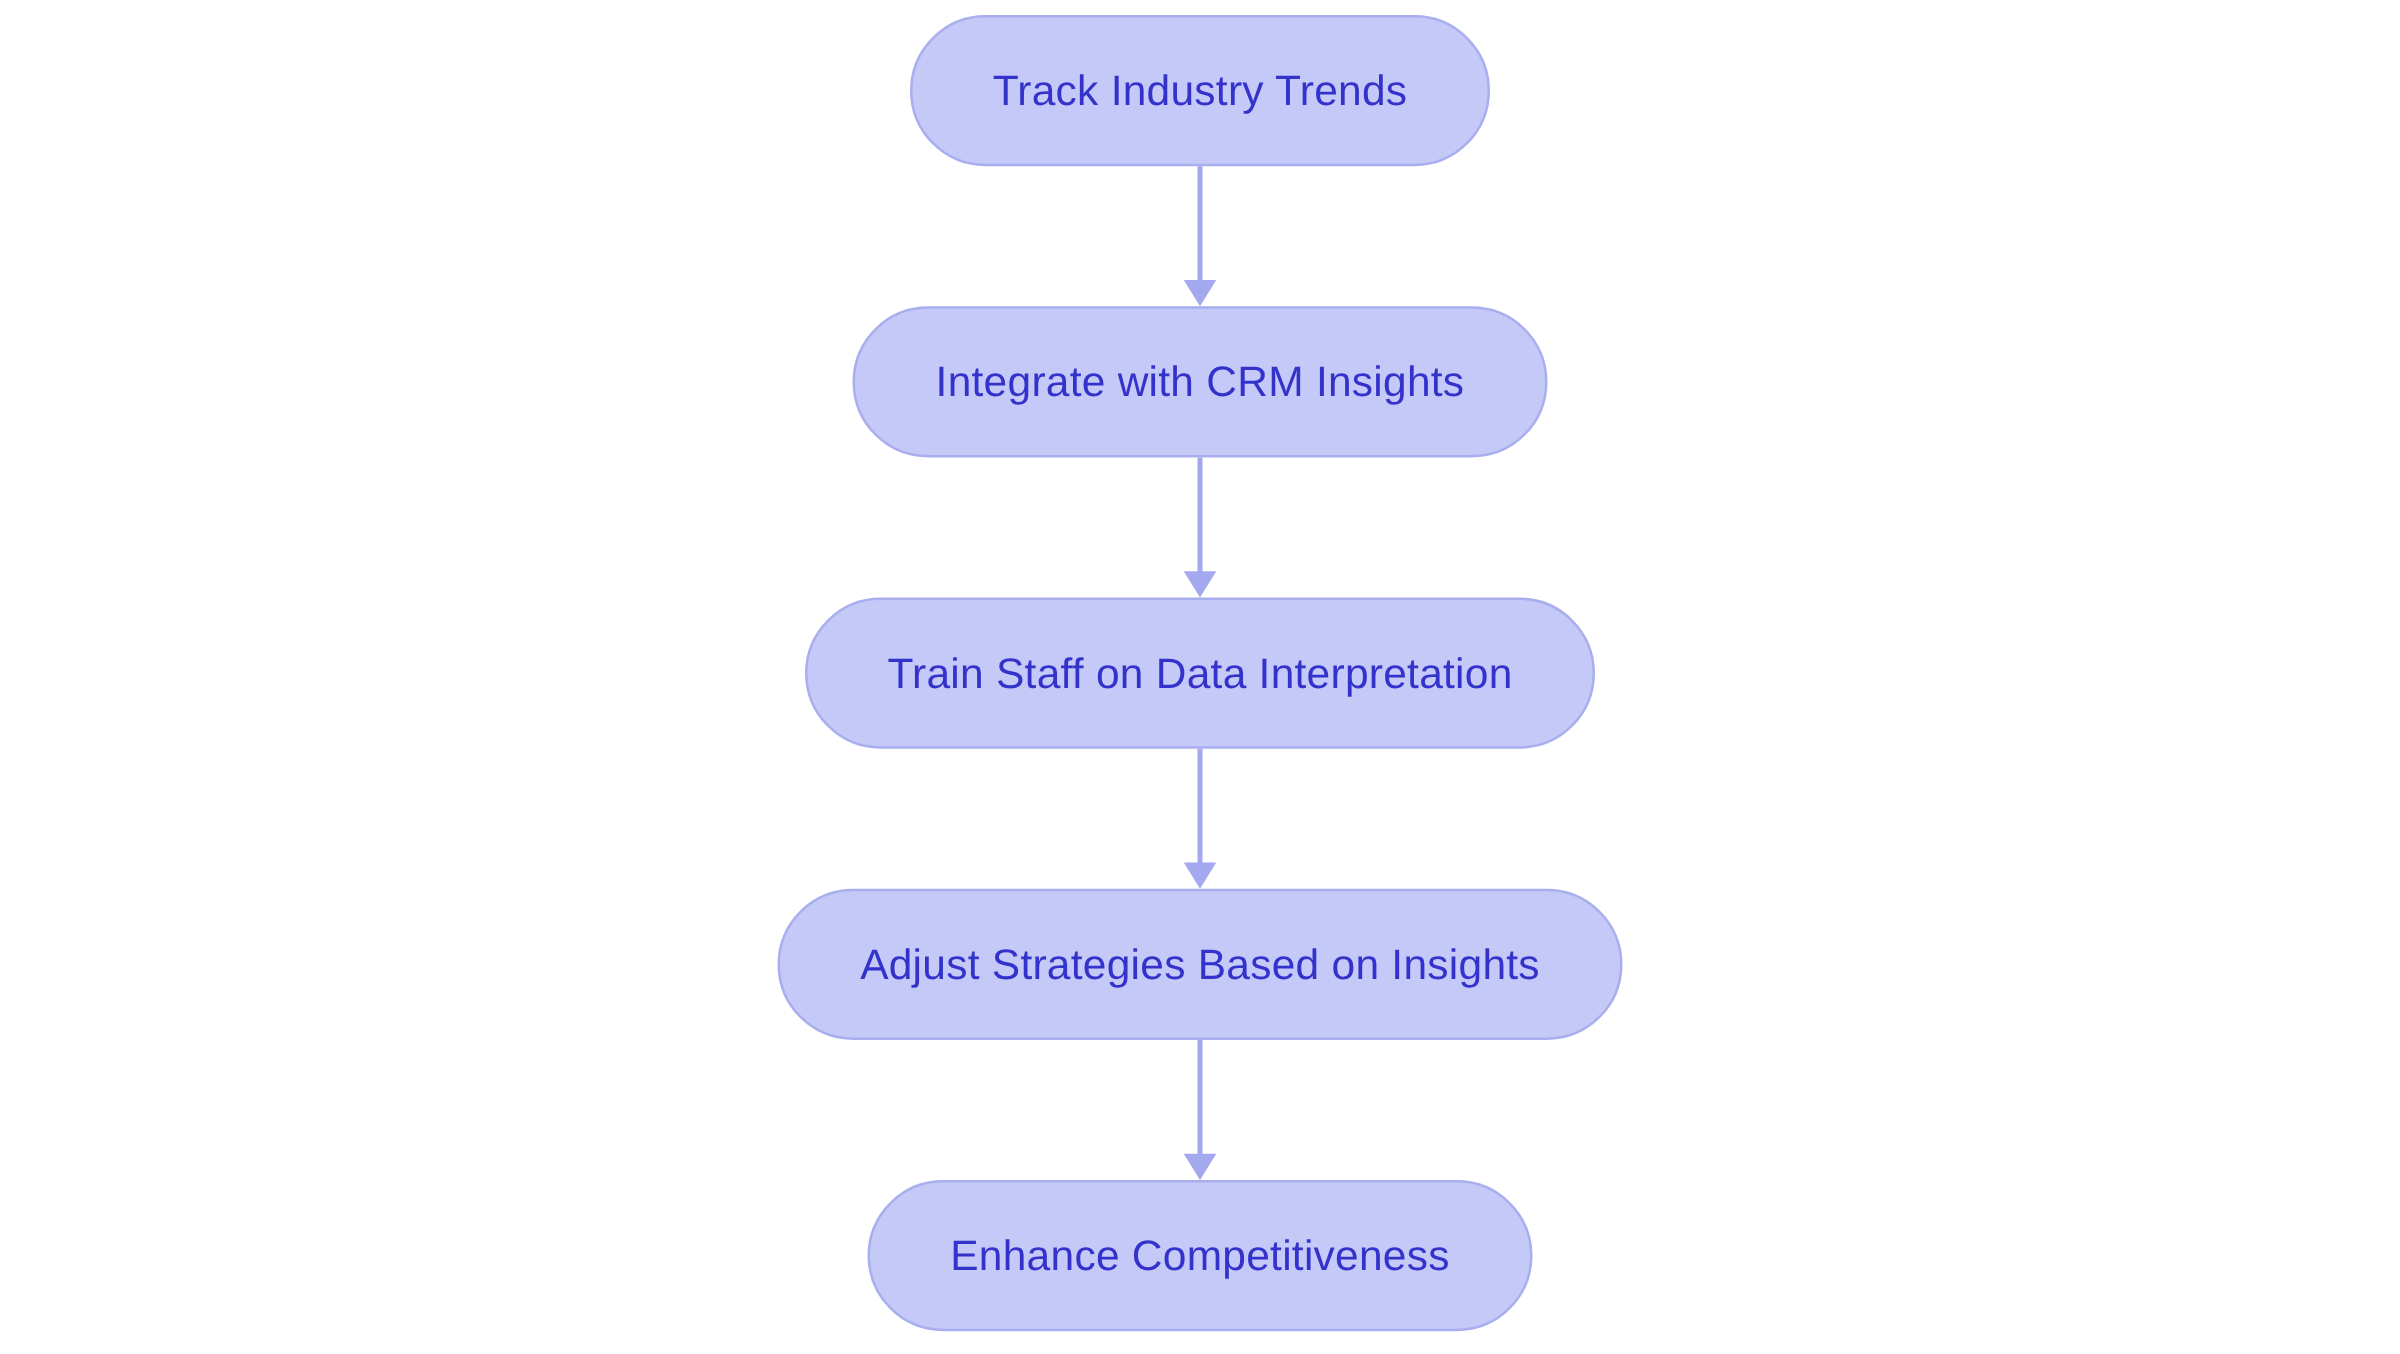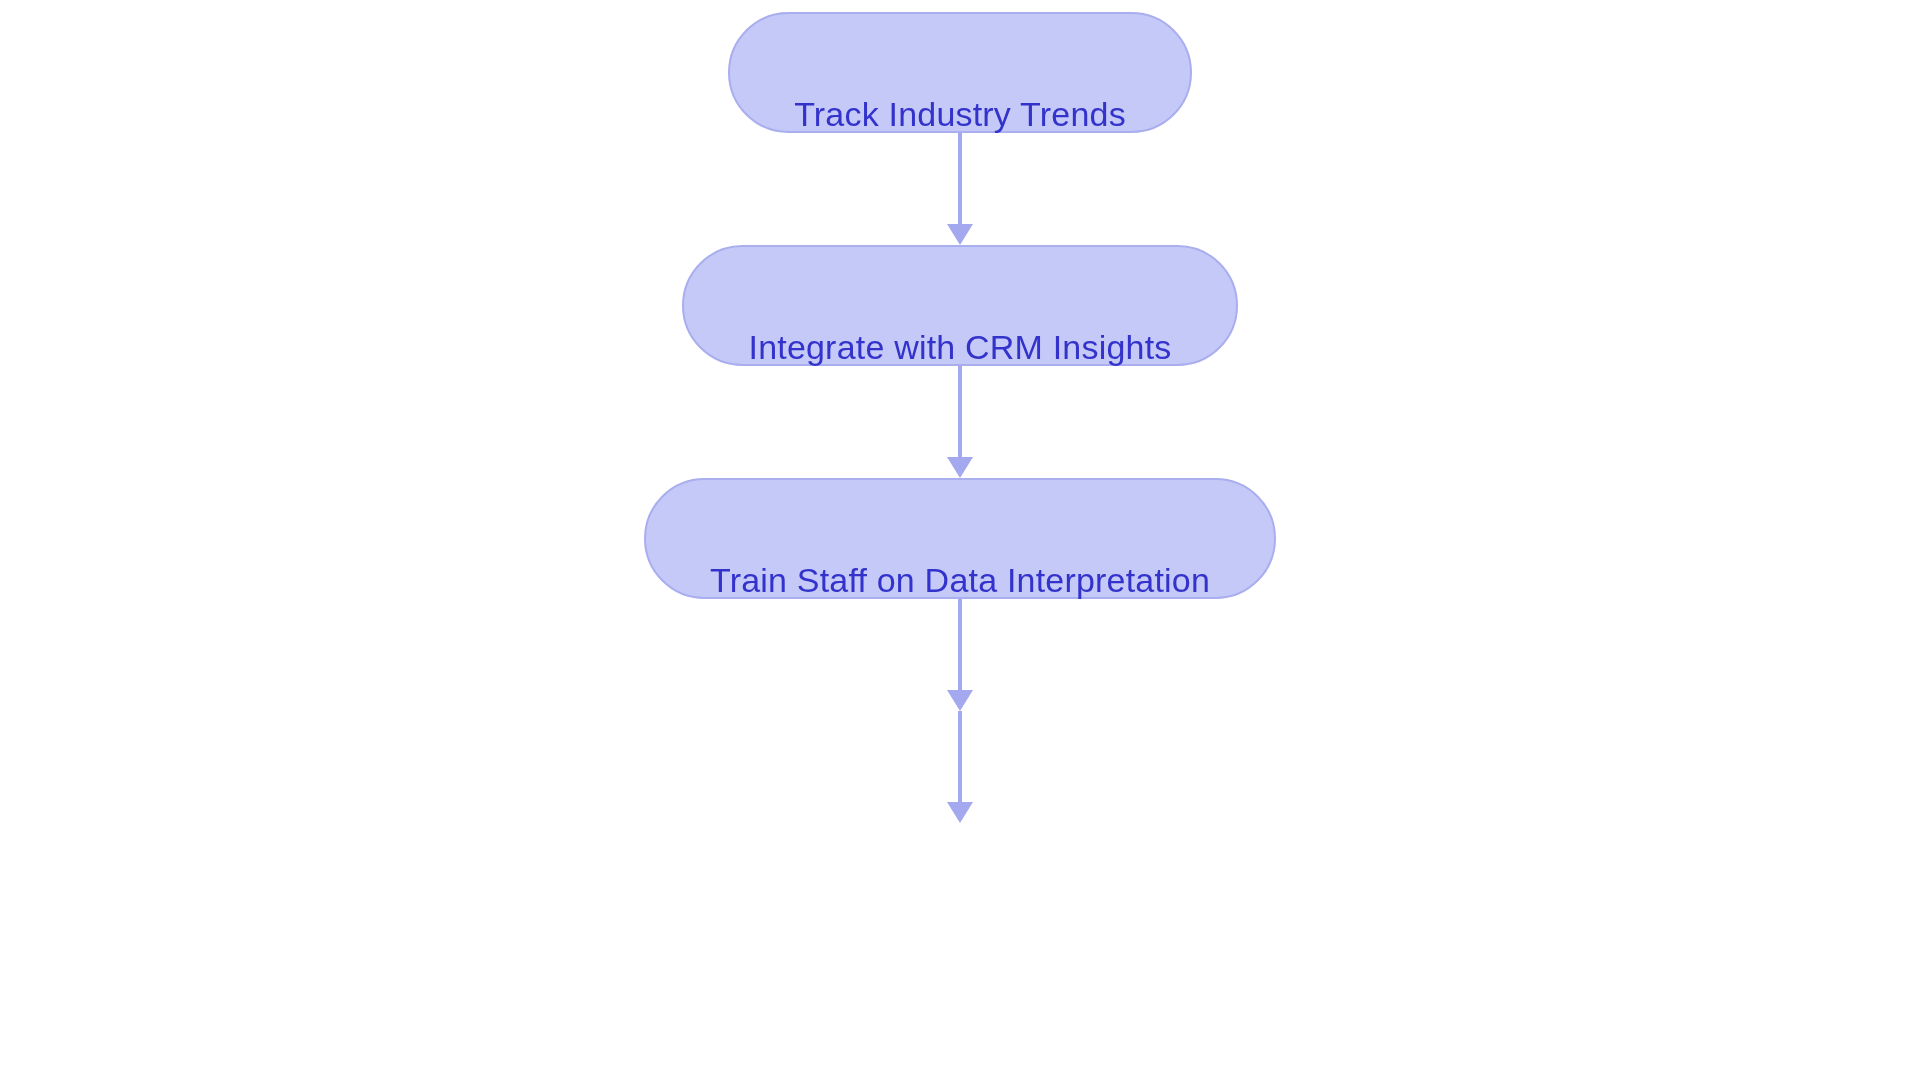--- a/index.html
+++ b/index.html
@@ -36,21 +36,21 @@
     box-sizing: border-box;
   }
 
   .node {
     box-sizing: border-box;
     height: 121px;
     border-radius: 61px;
     background: #c5c9f8;
     border: 2px solid #a9aeee;
     display: flex;
-    align-items: flex-end;
+    align-items: center;
     justify-content: center;
     padding: 0 64px;
     flex: 0 0 auto;
   }
 
   .node-label {
     color: #3333cc;
     font-size: 34px;
     font-weight: 400;
     line-height: 1;
@@ -113,21 +113,27 @@
 
     <div class="node">
       <span class="node-label">Train Staff on Data Interpretation</span>
     </div>
 
     <div class="connector">
       <div class="stem"></div>
       <div class="head"></div>
     </div>
 
+    <div class="node">
+      <span class="node-label">Adjust Strategies Based on Insights</span>
+    </div>
 
     <div class="connector">
       <div class="stem"></div>
       <div class="head"></div>
     </div>
 
+    <div class="node">
+      <span class="node-label">Enhance Competitiveness</span>
+    </div>
 
   </div>
 </div>
 
 </body></html>

